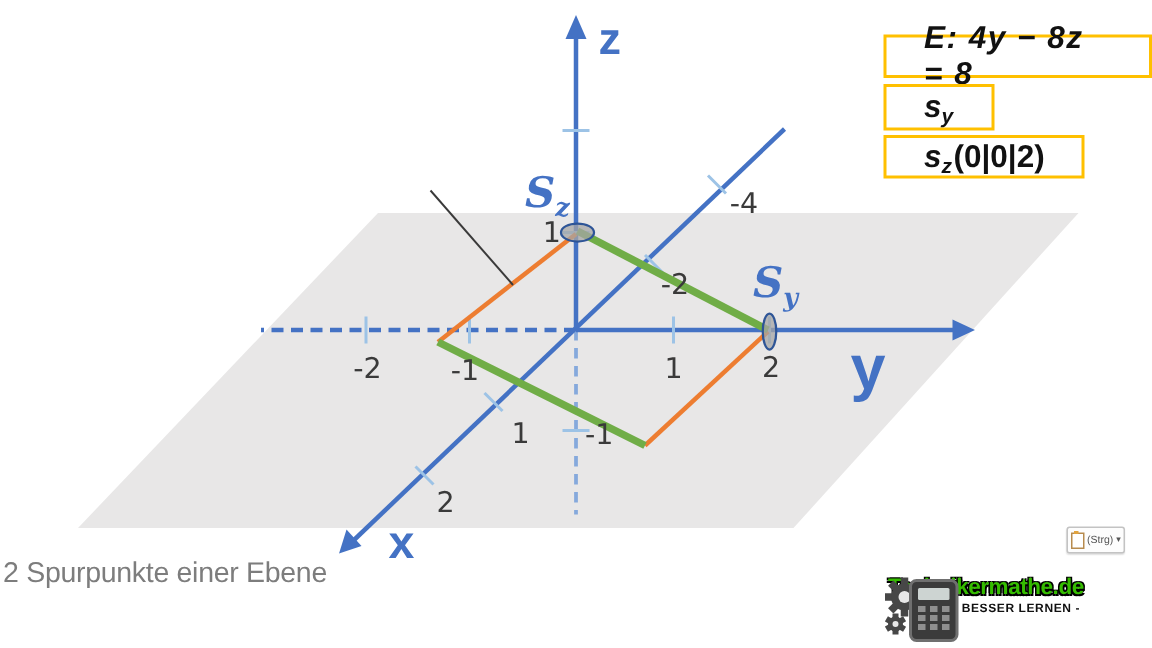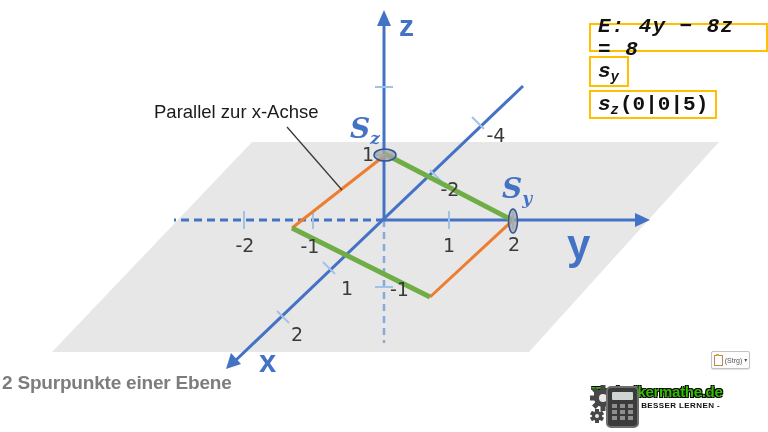--- a/index.html
+++ b/index.html
@@ -2,34 +2,34 @@
 <html><head>
 <meta charset="utf-8">
 <style>
   html,body{margin:0;padding:0;background:#fff;}
   .stage{position:relative;width:768px;height:432px;background:#ffffff;overflow:hidden;
          font-family:"Liberation Sans",sans-serif;}
   .stage svg{position:absolute;left:0;top:0;}
 
   
   .fbox{position:absolute;background:#fff;border:2.5px solid #FFC000;
-        font-family:Liberation Mono, monospace;color:#111;
-        display:flex;align-items:center;padding:0 7px;box-sizing:border-box;}
+        font-family:Liberation Sans, sans-serif;color:#111;
+        display:flex;align-items:center;padding:0 25px;box-sizing:border-box;}
   .fbox .it{font-style:italic;font-weight:bold;}
   .fbox .b{font-weight:bold;}
   .fbox .sub{font-style:italic;font-weight:bold;font-size:14px;position:relative;top:5px;margin-right:1px;}
   #box-eq{left:589px;top:23px;height:29px;font-size:21px;letter-spacing:1px;}
   #box-sy{left:589px;top:56px;height:31px;font-size:21px;}
   #box-sz{left:589px;top:90px;height:29px;font-size:21px;}
 
   
   .annotation{position:absolute;left:154px;top:101px;font-size:18.5px;color:#1a1a1a;}
 
   
-  .footer-title{position:absolute;left:2px;top:372px;font-size:19px;font-weight:bold;color:#7d7d7d;line-height:21px;letter-spacing:-0.2px;}
+  .footer-title{position:absolute;left:2px;top:372px;font-size:19px;font-weight:normal;color:#7d7d7d;line-height:21px;letter-spacing:-0.2px;}
   .footer-subtitle{position:absolute;left:2px;top:394px;font-size:20px;font-weight:bold;color:#2ec918;line-height:22px;letter-spacing:-0.2px;}
 
   
   .logo{position:absolute;left:590px;top:383px;display:flex;align-items:center;}
   .logo-text{margin-left:2px;display:flex;flex-direction:column;align-items:center;}
   .logo-brand{font-size:15px;font-weight:bold;color:#35bc00;letter-spacing:-0.3px;
               text-shadow:1px 1px 0 #000,-1px 1px 0 #000,1px -1px 0 #000,-1px -1px 0 #000;}
   .logo-tagline{font-size:8px;font-weight:bold;color:#111;letter-spacing:0.4px;margin-top:1px;}
 
   
@@ -105,33 +105,32 @@
       <text x="567" y="259" font-size="42">y</text>
       <text x="259" y="372" font-size="31">x</text>
     </g>
 
     <g font-family="DejaVu Serif, Liberation Serif, serif" font-style="italic" font-weight="bold" fill="#4472C4">
       <text x="350" y="138" font-size="28"><tspan>S</tspan><tspan dy="6" font-size="17">z</tspan></text>
       <text x="502" y="198" font-size="28"><tspan>S</tspan><tspan dy="6" font-size="17">y</tspan></text>
     </g>
   </svg>
 
-  <div class="annotation">Parallel zur x-Achse</div>
 
   <div class="fbox" id="box-eq">
     <span class="it">E: 4y − 8z = 8</span>
   </div>
   <div class="fbox" id="box-sy">
     <span class="it">s</span>
       <span class="sub">y</span>
   </div>
   <div class="fbox" id="box-sz">
     <span class="it">s</span>
       <span class="sub">z</span>
-      <span class="b">(0|0|5)</span>
+      <span class="b">(0|0|2)</span>
   </div>
 
   <div class="footer-title">2 Spurpunkte einer Ebene</div>
 
   <div class="logo">
     <svg width="52" height="46" viewBox="0 0 52 46">
       <g fill="#474747">
         <rect x="10.5" y="2" width="5" height="26" transform="rotate(0 13 15)"></rect>
         <rect x="10.5" y="2" width="5" height="26" transform="rotate(45 13 15)"></rect>
         <rect x="10.5" y="2" width="5" height="26" transform="rotate(90 13 15)"></rect>

